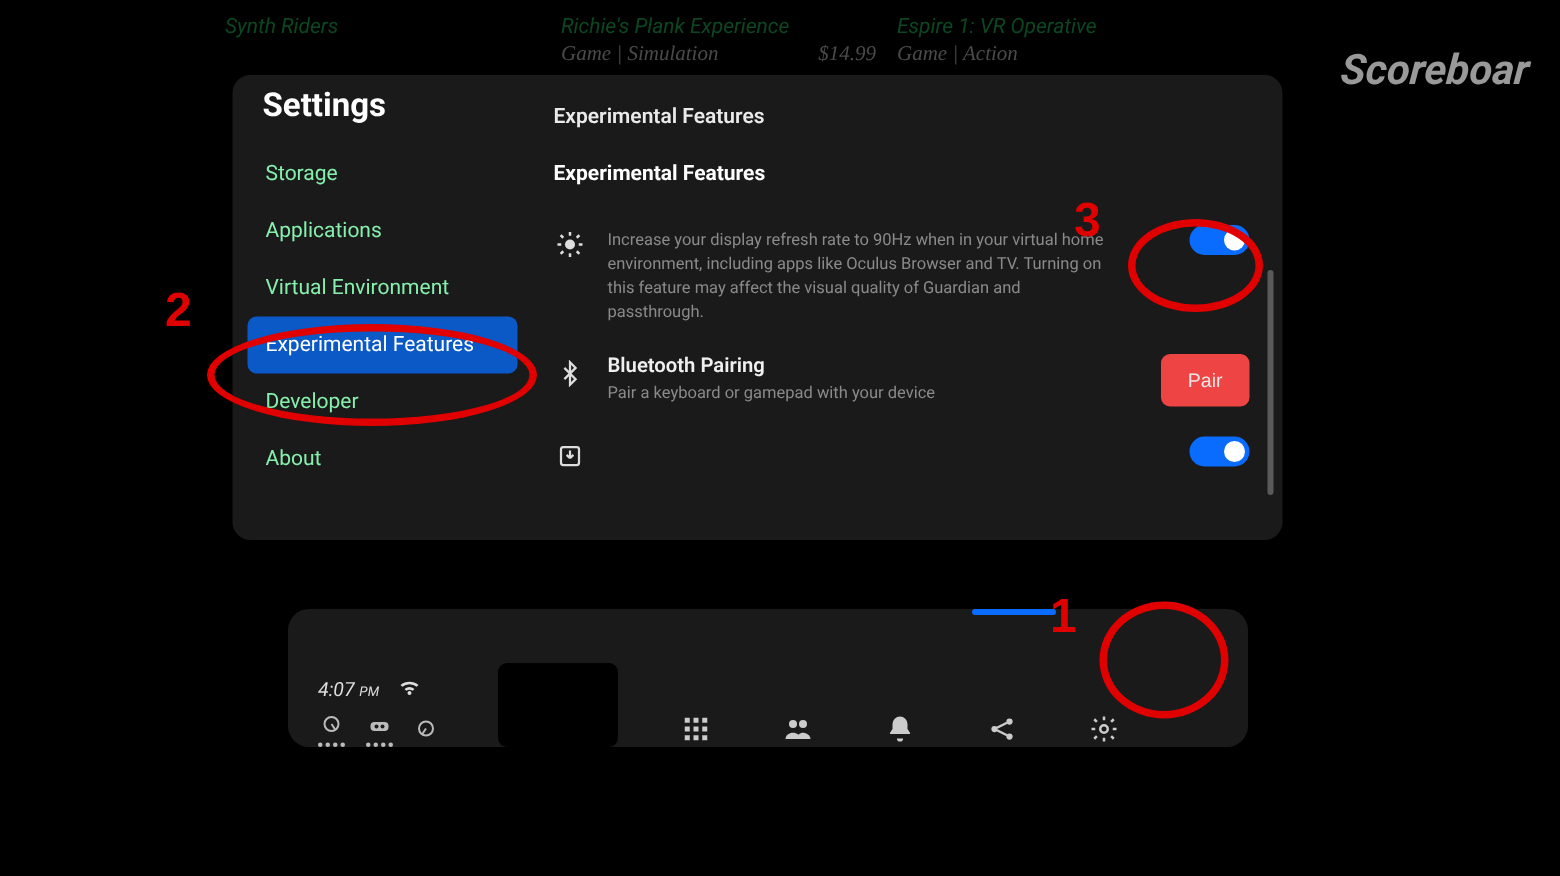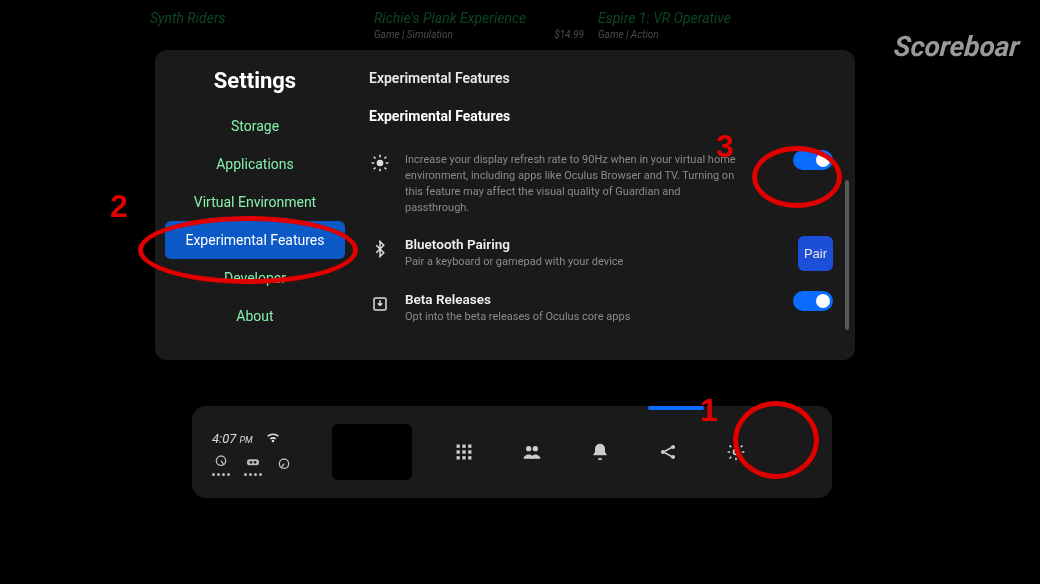--- a/index.html
+++ b/index.html
@@ -28,21 +28,21 @@
     flex: 0 0 auto;
     width: 210px;
     color: #bbb;
   }
   .bg-card .title {
     color: #15803d;
     font-size: 14px;
     font-style: italic;
     margin-bottom: 3px;
   }
-  .bg-card .meta { font-size: 10px; color: #888; font-style: italic; }
+  .bg-card .meta { font-size: 14px; color: #888; font-style: italic; font-family: Liberation Serif, serif; }
   .bg-score {
     position: absolute;
     right: 20px;
     top: 30px;
     font-size: 28px;
     font-weight: 700;
     color: #999;
     font-style: italic;
     transform: skewX(-5deg);
   }
@@ -54,22 +54,21 @@
     left: 155px;
     width: 700px;
     height: 310px;
     background: #1a1a1a;
     border-radius: 12px;
     display: flex;
     overflow: hidden;
   }
   .sidebar {
     width: 200px;
-    padding: 18px 10px;
-    text-align: center;
+    padding: 8px 10px;
   }
   .sidebar-title {
     font-size: 22px;
     font-weight: 700;
     padding: 0 10px 14px 10px;
   }
   .sidebar-item {
     padding: 11px 12px;
     font-size: 14px;
     color: #86efac;
@@ -128,25 +127,25 @@
     content: '';
     position: absolute;
     width: 14px; height: 14px;
     border-radius: 50%;
     background: #fff;
     top: 3px;
   }
   .toggle.on::after { right: 3px; }
 
   .pair-btn {
-    background: #1d4ed8;
+    background: #ef4444;
     color: #e8e8e8;
     border: none;
     border-radius: 6px;
-    padding: 10px 6px;
+    padding: 10px 18px;
     font-size: 13px;
     cursor: pointer;
   }
 
   .scrollbar {
     position: absolute;
     right: 6px;
     top: 130px;
     width: 4px;
     height: 150px;
@@ -157,21 +156,21 @@
   
   .dock {
     position: absolute;
     left: 192px;
     bottom: 86px;
     width: 640px;
     height: 92px;
     background: #1a1a1a;
     border-radius: 14px;
     display: flex;
-    align-items: center;
+    align-items: flex-end;
     padding: 0 20px;
   }
   .dock-status {
     display: flex;
     flex-direction: column;
     gap: 6px;
     width: 100px;
   }
   .dock-status .top {
     display: flex;
@@ -314,24 +313,20 @@
       <div class="ctrl"><button class="pair-btn">Pair</button></div>
     </div>
 
     <div class="row">
       <div class="icon">
         <svg viewBox="0 0 24 24" width="18" height="18" fill="currentColor">
             <rect x="4" y="4" width="16" height="16" rx="2" fill="none" stroke="currentColor" stroke-width="2"></rect>
             <path d="M12 7v7m0 0l-3-3m3 3l3-3" stroke="currentColor" stroke-width="2" fill="none"></path>
           </svg>
       </div>
-      <div class="text">
-        <div class="title">Beta Releases</div>
-        <div class="desc">Opt into the beta releases of Oculus core apps</div>
-      </div>
       <div class="ctrl">
           <div class="toggle on"></div>
         </div>
     </div>
 
     <div class="scrollbar"></div>
   </div>
 </div>
 
 <div class="dock">

